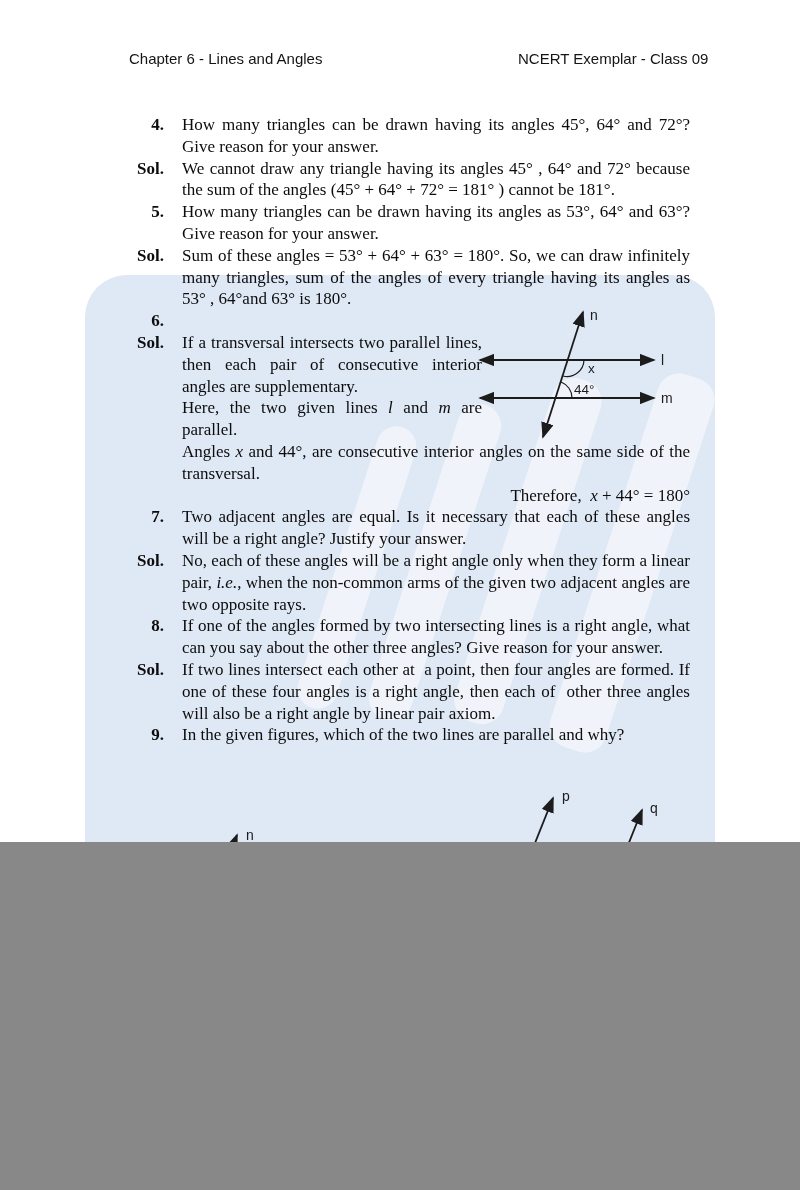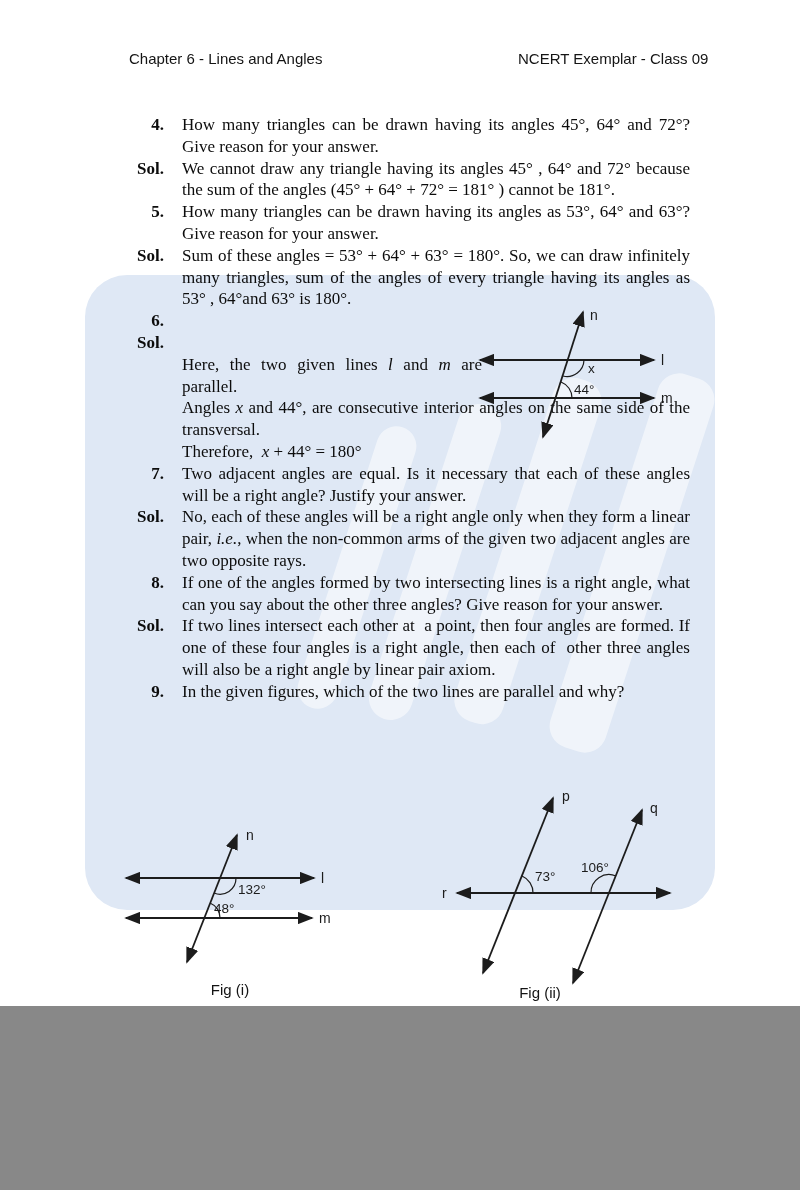--- a/index.html
+++ b/index.html
@@ -1,18 +1,18 @@
 <!DOCTYPE html>
 <html><head>
 <meta charset="utf-8">
 <style>
   html,body{margin:0;padding:0;}
   body{background:#888;}
   #page{
-    position:relative; width:800px; height:1006px; margin:0 auto;
+    position:relative; width:800px; height:842px; margin:0 auto;
     background:#ffffff; overflow:hidden;
     font-family:"Liberation Serif", serif; color:#0c0c0c;
   }
   
   .hdr{position:absolute; top:50px; font-family:"Liberation Sans", sans-serif;
        font-size:15px; color:#141414; white-space:nowrap;}
   #hdr-left{left:129px;}
   #hdr-right{left:490px;margin-left:28px;}
   .ftr{position:absolute; top:1119px; font-family:"Liberation Sans", sans-serif;
        font-size:15px; color:#141414; white-space:nowrap;padding-left:12px;}
@@ -30,21 +30,21 @@
   #s3{left:418px; top:96px;  width:50px; height:360px;}
   #s4{left:518px; top:92px;  width:58px; height:392px;}
   
   #text-block{position:absolute; left:127px; top:114px; width:563px;
               font-size:17px; line-height:21.8px; z-index:3;}
   .para{display:flex; text-align:justify;}
   .marker{flex:0 0 37px; width:37px; text-align:right; font-weight:bold;}
   .pbody{margin-left:18px; flex:1 1 auto; min-width:0;}
   .para.nw1 .pbody{flex:none; width:332px;}
   .para.nw2 .pbody{flex:none; width:300px;}
-  .para.math{text-align:left;}
+  .para.math{text-align:right;}
   .it{font-style:italic;}
   
   .fig{position:absolute; z-index:3;}
   #fig6{left:468px; top:300px;}
   #fig-i{left:108px; top:818px;}
   #fig-ii{left:438px; top:783px;}
   .figline{stroke:#1c1c1c; stroke-width:1.8; fill:none;}
   .figarc{stroke:#1c1c1c; stroke-width:1.2; fill:none;}
   .figlabel{font-family:"Liberation Sans", sans-serif; font-size:14px; fill:#1c1c1c;}
   .figangle{font-family:"Liberation Sans", sans-serif; font-size:13.5px; fill:#1c1c1c;}
@@ -80,20 +80,21 @@
       </div>
       <div class="para">
         <span class="marker">Sol.</span>
         <span class="pbody"><span>Sum of these angles = 53° + 64° + 63° = 180°. So, we can draw infinitely many triangles, sum of the angles of every triangle having its angles as 53° , 64°and 63° is 180°.</span></span>
       </div>
       <div class="para nw1">
         <span class="marker">6.</span>
       </div>
       <div class="para nw2">
         <span class="marker">Sol.</span>
+        <span class="pbody"><span>If a transversal intersects two parallel lines, then each pair of consecutive interior angles are supplementary.</span></span>
       </div>
       <div class="para nw2">
         <span class="marker"></span>
         <span class="pbody"><span>Here, the two given lines </span><span class="it">l</span><span> and </span><span class="it">m</span><span> are parallel.</span></span>
       </div>
       <div class="para">
         <span class="marker"></span>
         <span class="pbody"><span>Angles </span><span class="it">x</span><span> and 44°, are consecutive interior angles on the same side of the transversal.</span></span>
       </div>
       <div class="para math">

